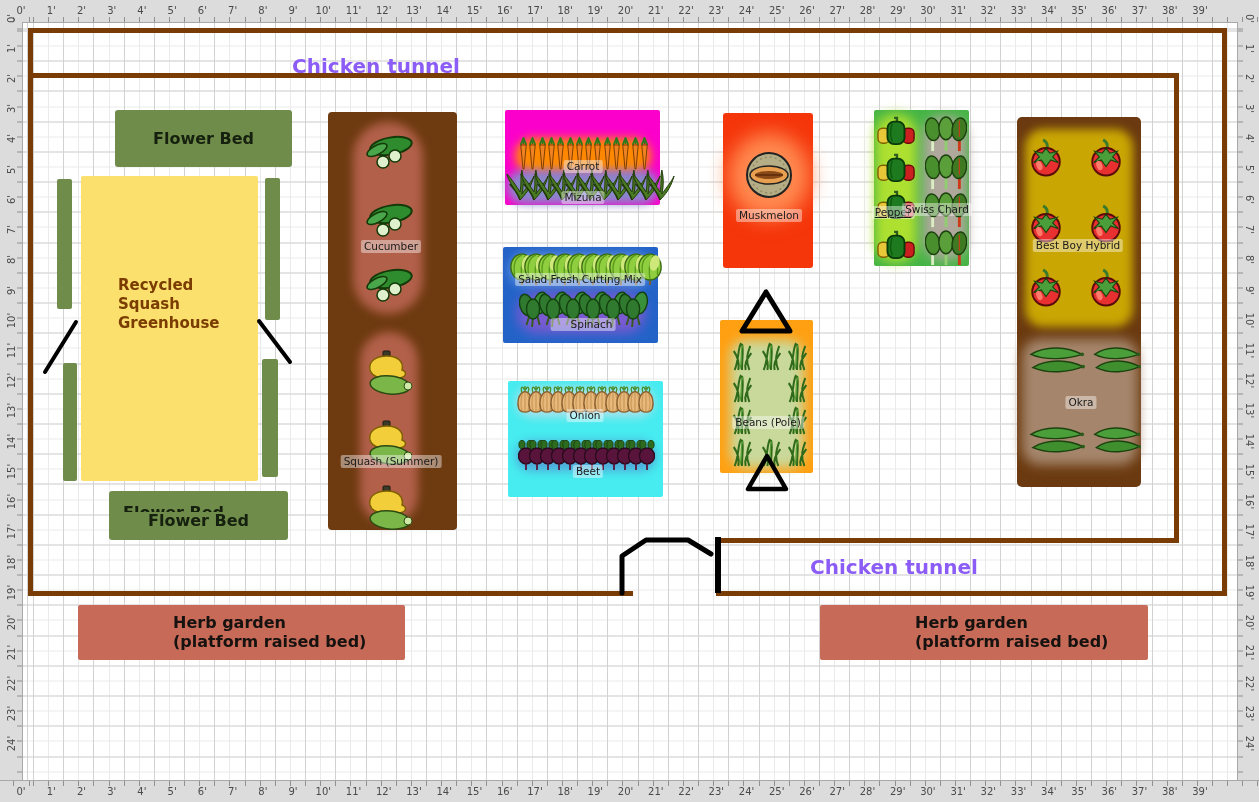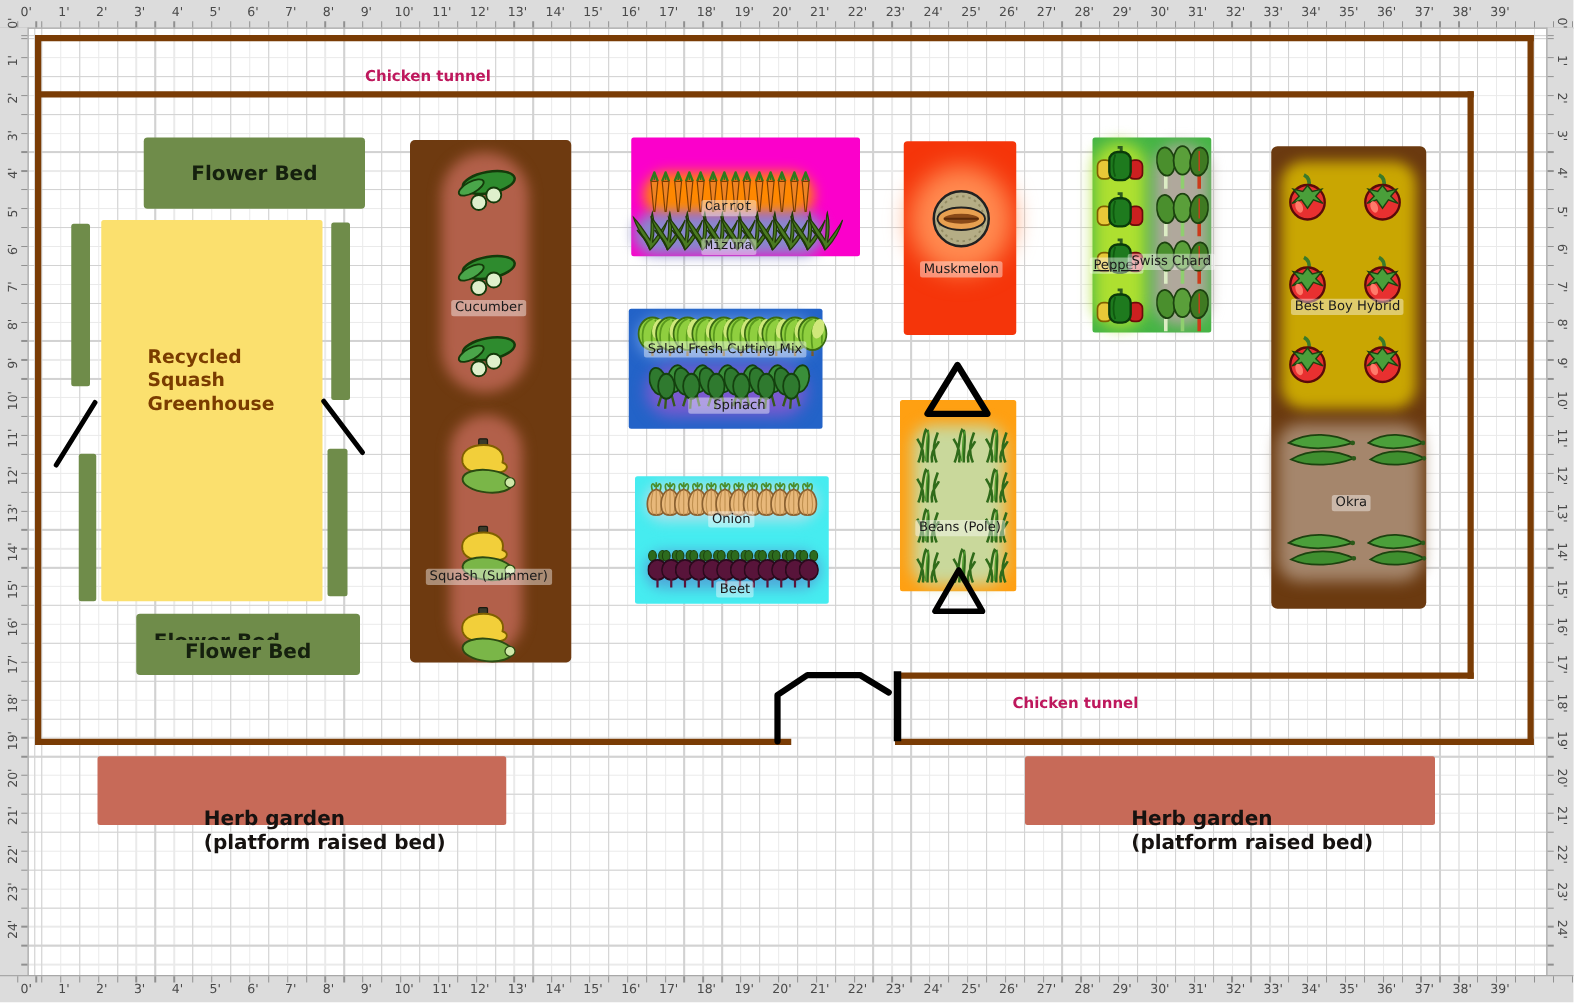--- a/index.html
+++ b/index.html
@@ -6,31 +6,31 @@
   .stage{position:relative;width:1259px;height:802px;background:#fff;overflow:hidden;
          font-family:"DejaVu Sans",sans-serif;}
   .grid{position:absolute;left:22px;top:22px;width:1215px;height:758px;background-color:#fff;
     background-image:
       repeating-linear-gradient(to right,#d2d2d2 0 1px,transparent 1px 30.23px),
       repeating-linear-gradient(to bottom,#d2d2d2 0 1px,transparent 1px 30.23px),
       repeating-linear-gradient(to right,#eaeaea 0 1px,transparent 1px 15.115px),
       repeating-linear-gradient(to bottom,#eaeaea 0 1px,transparent 1px 15.115px);
     background-position:11px 0,0 8.5px,11px 0,0 8.5px;z-index:1;}
   .fence{position:absolute;background:#7a3c05;z-index:3;}
-  .biglabel{position:absolute;font-weight:bold;font-size:12px;color:#be185d;z-index:4;white-space:nowrap;}
+  .biglabel{position:absolute;font-weight:bold;font-size:20px;color:#8b5cf6;z-index:4;white-space:nowrap;}
   .box{position:absolute;z-index:2;border-radius:3px;}
   .green{background:#6f8c4a;margin-left:32px;}
   .boxlabel{position:absolute;left:0;right:0;text-align:center;font-weight:bold;font-size:16px;color:#15200e;}
   .bar{position:absolute;background:#6f8c4a;z-index:2;border-radius:2px;}
   .greenhouse{position:absolute;background:#fbe06e;z-index:2;border-radius:2px;}
   .ghtext{position:absolute;left:37px;top:100px;font-weight:bold;font-size:15px;line-height:19px;color:#7a3c00;}
   .ghtext span{display:block;}
   .herb{position:absolute;background:#c76a58;z-index:2;border-radius:2px;color:#161210;
         font-weight:bold;font-size:16px;line-height:19px;}
-  .herb .htext{position:absolute;left:85px;top:8px;margin-top:32px;}
+  .herb .htext{position:absolute;left:95px;top:8px;}
   .herb .htext span{display:block;}
   .clipped{position:absolute;left:14px;top:12px;width:160px;height:9px;overflow:hidden;
            font-weight:bold;font-size:16px;color:#15200e;}
   .bed{position:absolute;z-index:2;}
   .zone{position:absolute;}
   .glow{position:absolute;border-radius:50%;}
   .plant{position:absolute;overflow:visible;z-index:2;}
   .chip{position:absolute;transform:translateX(-50%);white-space:nowrap;z-index:3;
         font-size:10.5px;line-height:13px;color:#1a1a1a;background:rgba(255,255,255,0.42);
         padding:0 3px;border-radius:2px;}
@@ -218,21 +218,21 @@
       </svg>
       <svg class="plant" style="left: 32px; top: 308px; width: 54px; height: 46px;">
         <use href="#sym-squash"></use>
       </svg>
       <svg class="plant" style="left: 32px; top: 373px; width: 54px; height: 46px;">
         <use href="#sym-squash"></use>
       </svg>
       <div class="chip" style="left: 63px; top: 128px;">Cucumber</div>
       <div class="chip" style="left: 63px; top: 343px;">Squash (Summer)</div>
     </div>
-  <div class="bed" style="left: 505px; top: 110px; width: 183px; height: 95px; background: rgb(251, 0, 203); border-radius: 2px; font-family: Liberation Mono, monospace;">
+  <div class="bed" style="left: 505px; top: 110px; width: 155px; height: 95px; background: rgb(251, 0, 203); border-radius: 2px;">
       <div class="zone" style="left: 10px; top: 28px; width: 136px; height: 36px; background: rgb(255, 136, 0); border-radius: 18px; filter: blur(5px);"></div>
       <div class="zone" style="left: 2px; top: 60px; width: 152px; height: 34px; background: rgb(136, 136, 204); border-radius: 17px; filter: blur(5px);"></div>
       <svg class="plant" style="left: 13px; top: 27px; width: 11px; height: 34px;">
         <use href="#sym-carrot"></use>
       </svg>
       <svg class="plant" style="left: 22.3px; top: 27px; width: 11px; height: 34px;">
         <use href="#sym-carrot"></use>
       </svg>
       <svg class="plant" style="left: 31.6px; top: 27px; width: 11px; height: 34px;">
         <use href="#sym-carrot"></use>
@@ -353,21 +353,21 @@
       </svg>
       <svg class="plant" style="left: 96px; top: 44px; width: 30px; height: 38px;">
         <use href="#sym-spinach"></use>
       </svg>
       <svg class="plant" style="left: 116px; top: 44px; width: 30px; height: 38px;">
         <use href="#sym-spinach"></use>
       </svg>
       <div class="chip" style="left: 77px; top: 26px;">Salad Fresh Cutting Mix</div>
       <div class="chip" style="left: 80px; top: 71px; padding-left: 20px;">Spinach</div>
     </div>
-  <div class="bed" style="left: 508px; top: 381px; width: 155px; height: 102px; background: rgb(70, 236, 240); border-radius: 2px;">
+  <div class="bed" style="left: 508px; top: 381px; width: 155px; height: 116px; background: rgb(70, 236, 240); border-radius: 2px;">
       <div class="zone" style="left: 8px; top: 6px; width: 138px; height: 30px; background: rgb(174, 224, 234); border-radius: 15px; filter: blur(5px);"></div>
       <div class="zone" style="left: 8px; top: 60px; width: 140px; height: 30px; background: rgb(79, 168, 216); border-radius: 15px; filter: blur(5px);"></div>
       <svg class="plant" style="left: 8px; top: 3px; width: 18px; height: 32px;">
         <use href="#sym-onion"></use>
       </svg>
       <svg class="plant" style="left: 19px; top: 3px; width: 18px; height: 32px;">
         <use href="#sym-onion"></use>
       </svg>
       <svg class="plant" style="left: 30px; top: 3px; width: 18px; height: 32px;">
         <use href="#sym-onion"></use>

